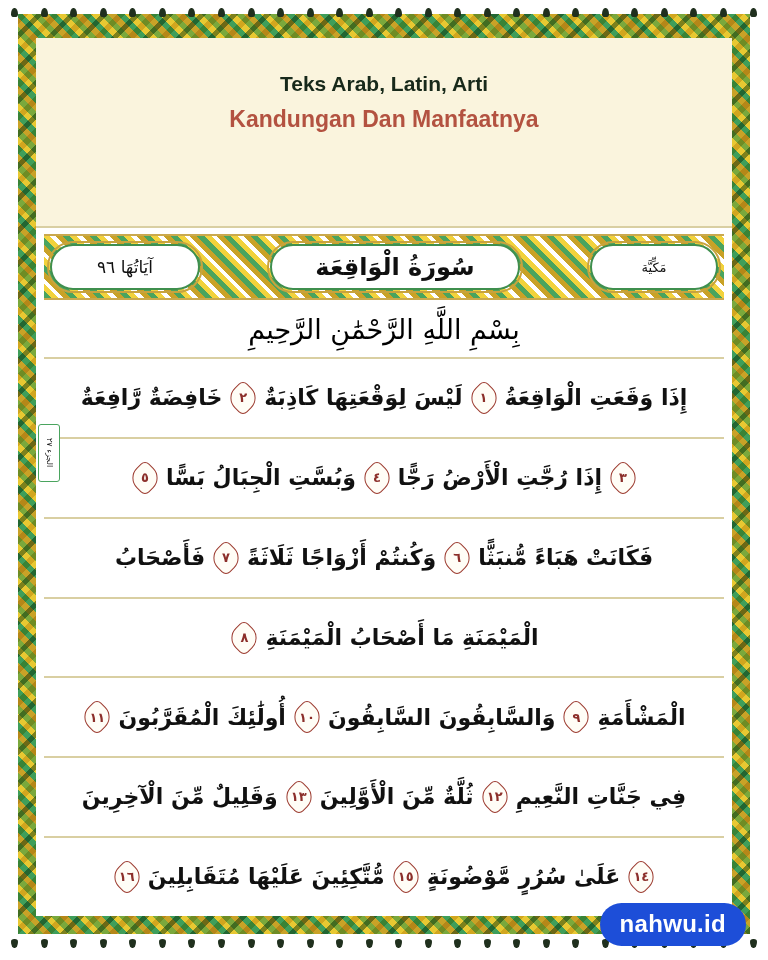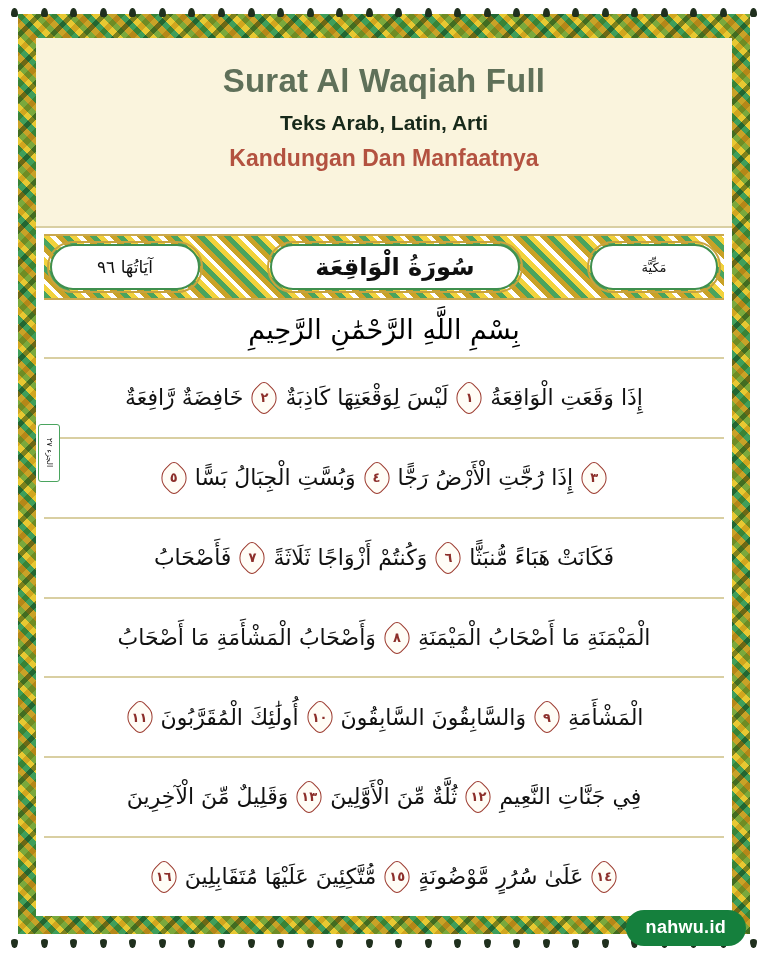--- a/index.html
+++ b/index.html
@@ -185,21 +185,21 @@
     flex-wrap: nowrap;
     padding: 0 6px;
     font-family: "DejaVu Sans", "Liberation Sans", sans-serif;
     font-size: 22px;
     color: #111111;
     line-height: 1.35;
     overflow: hidden;
     white-space: nowrap;
   }
   .ayah-line:last-child { border-bottom: none; }
-  .ayah-text { display: inline-block; }
+  .ayah-text { display: inline-block; font-weight: bold; }
 
   
   .medallion {
     display: inline-flex;
     align-items: center;
     justify-content: center;
     width: 30px; height: 30px;
     flex: 0 0 auto;
     color: #8c2f2a;
     font-family: "DejaVu Sans", "Liberation Sans", sans-serif;
@@ -240,23 +240,23 @@
     overflow: hidden;
     line-height: 1.1;
     text-align: center;
   }
 
   
   .watermark {
     position: absolute;
     right: 22px;
     bottom: 14px;
-    background: #15803d;
+    background: #1d4ed8;
     color: #ffffff;
-    font-size: 18px;
+    font-size: 24px;
     font-weight: bold;
     padding: 7px 20px 8px 20px;
     border-radius: 22px;
     letter-spacing: 0.3px;
     z-index: 10;
   }
 </style>
 </head>
 <body>
 
@@ -316,21 +316,20 @@
       <div class="pendant"></div>
       <div class="pendant"></div>
       <div class="pendant"></div>
       <div class="pendant"></div>
       <div class="pendant"></div>
     </div>
 
   <div class="panel">
 
     <div class="titleblock">
-      <div class="t-main">Surat Al Waqiah Full</div>
       <div class="t-sub">Teks Arab, Latin, Arti</div>
       <div class="t-third">Kandungan Dan Manfaatnya</div>
     </div>
 
     <div class="mushaf">
 
       <div class="surah-banner">
         <div class="cartouche c-ayat">آيَاتُهَا ٩٦</div>
         <div class="cartouche c-name">سُورَةُ الْوَاقِعَة</div>
         <div class="cartouche c-place">مَكِّيَّة</div>
@@ -372,21 +371,20 @@
             <span class="medallion">
               <span>٧</span>
             </span>
             <span class="ayah-text">فَأَصْحَابُ</span>
           </div>
           <div class="ayah-line">
             <span class="ayah-text">الْمَيْمَنَةِ مَا أَصْحَابُ الْمَيْمَنَةِ</span>
             <span class="medallion">
               <span>٨</span>
             </span>
-            <span class="ayah-text">وَأَصْحَابُ الْمَشْأَمَةِ مَا أَصْحَابُ</span>
           </div>
           <div class="ayah-line">
             <span class="ayah-text">الْمَشْأَمَةِ</span>
             <span class="medallion">
               <span>٩</span>
             </span>
             <span class="ayah-text">وَالسَّابِقُونَ السَّابِقُونَ</span>
             <span class="medallion">
               <span>١٠</span>
             </span>

